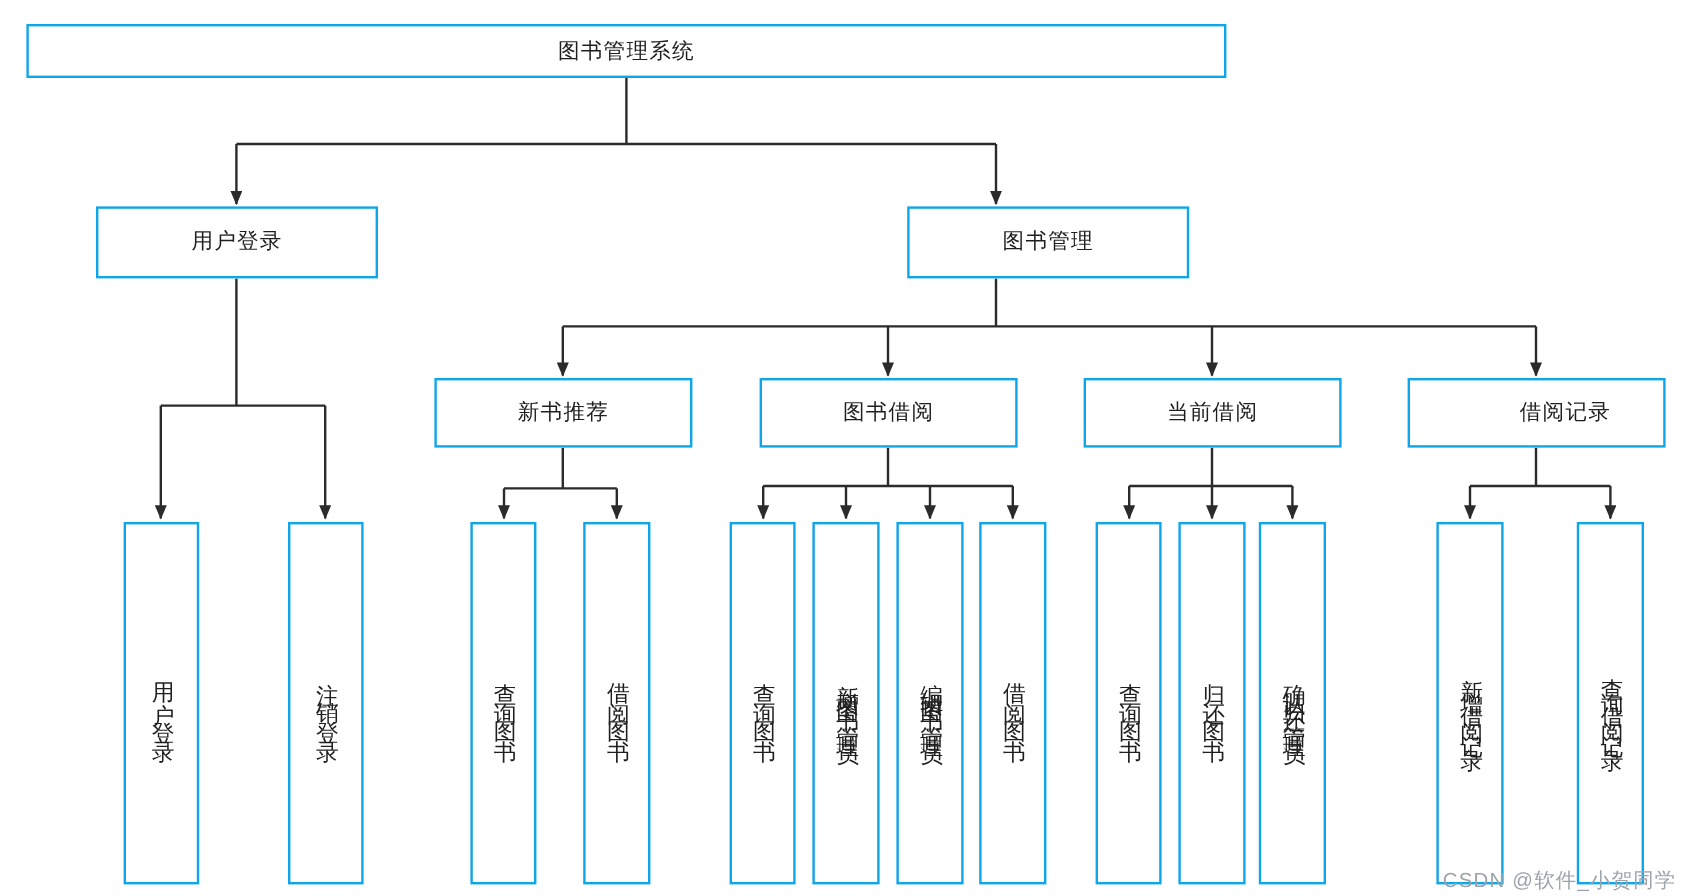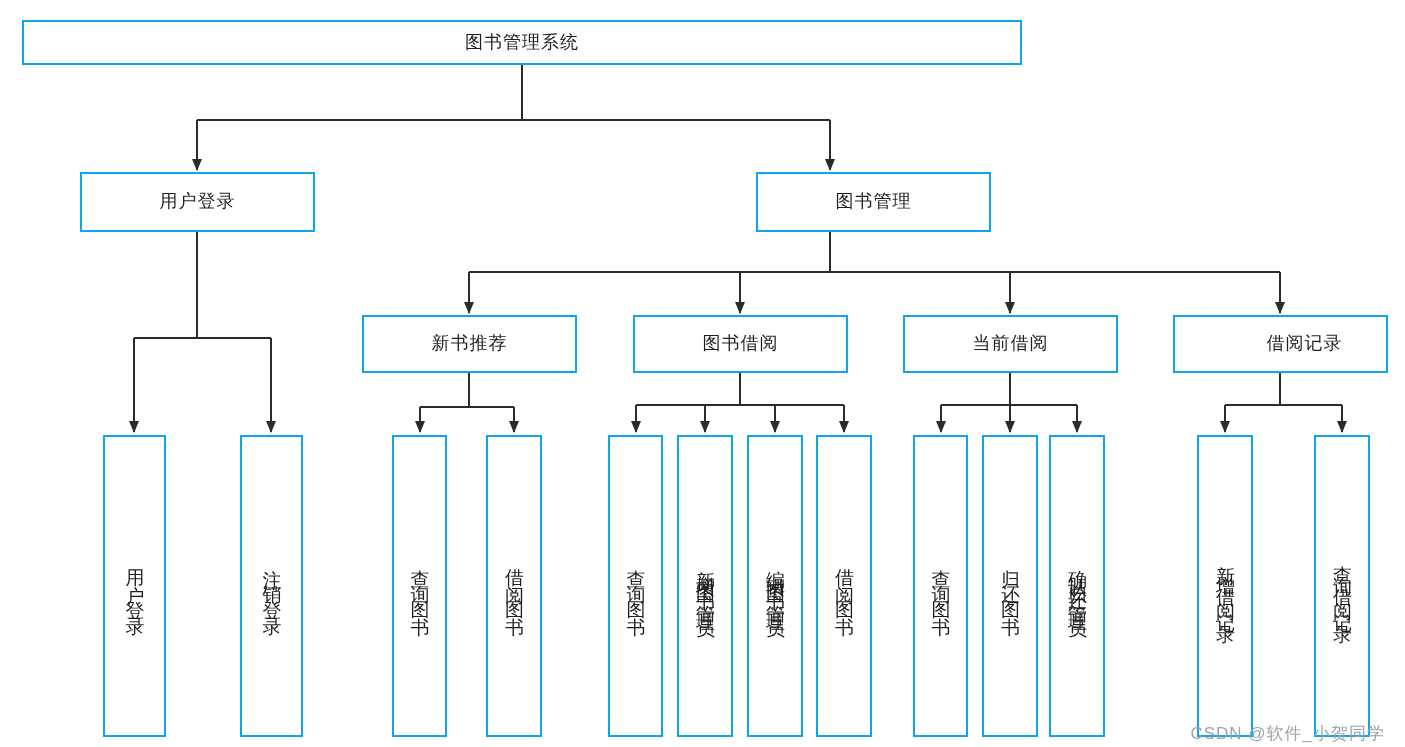--- a/index.html
+++ b/index.html
@@ -36,21 +36,21 @@
   .v {
     writing-mode:vertical-rl;
     text-orientation:mixed;
     font-size:19px;
     letter-spacing:16px;
   }
   .v.mid  { letter-spacing:12px; }
   .v.long { letter-spacing:7px;  }
   .watermark {
     position:absolute;
-    right:20px;
+    right:8px;
     bottom:2px;
     font-size:17px;
     color:#9ca3ab;
     letter-spacing:1px;
     z-index:5;
     white-space:nowrap;
   }
 </style>
 </head>
 <body>

